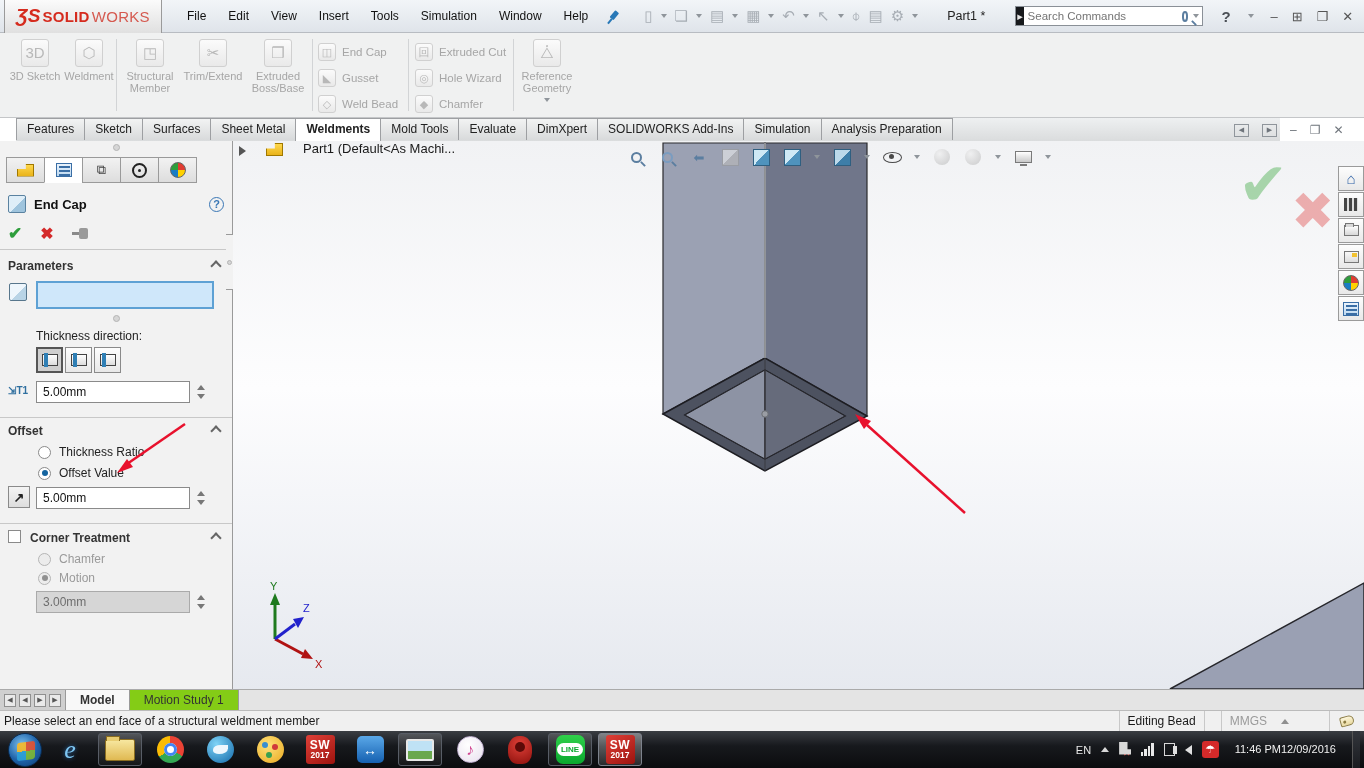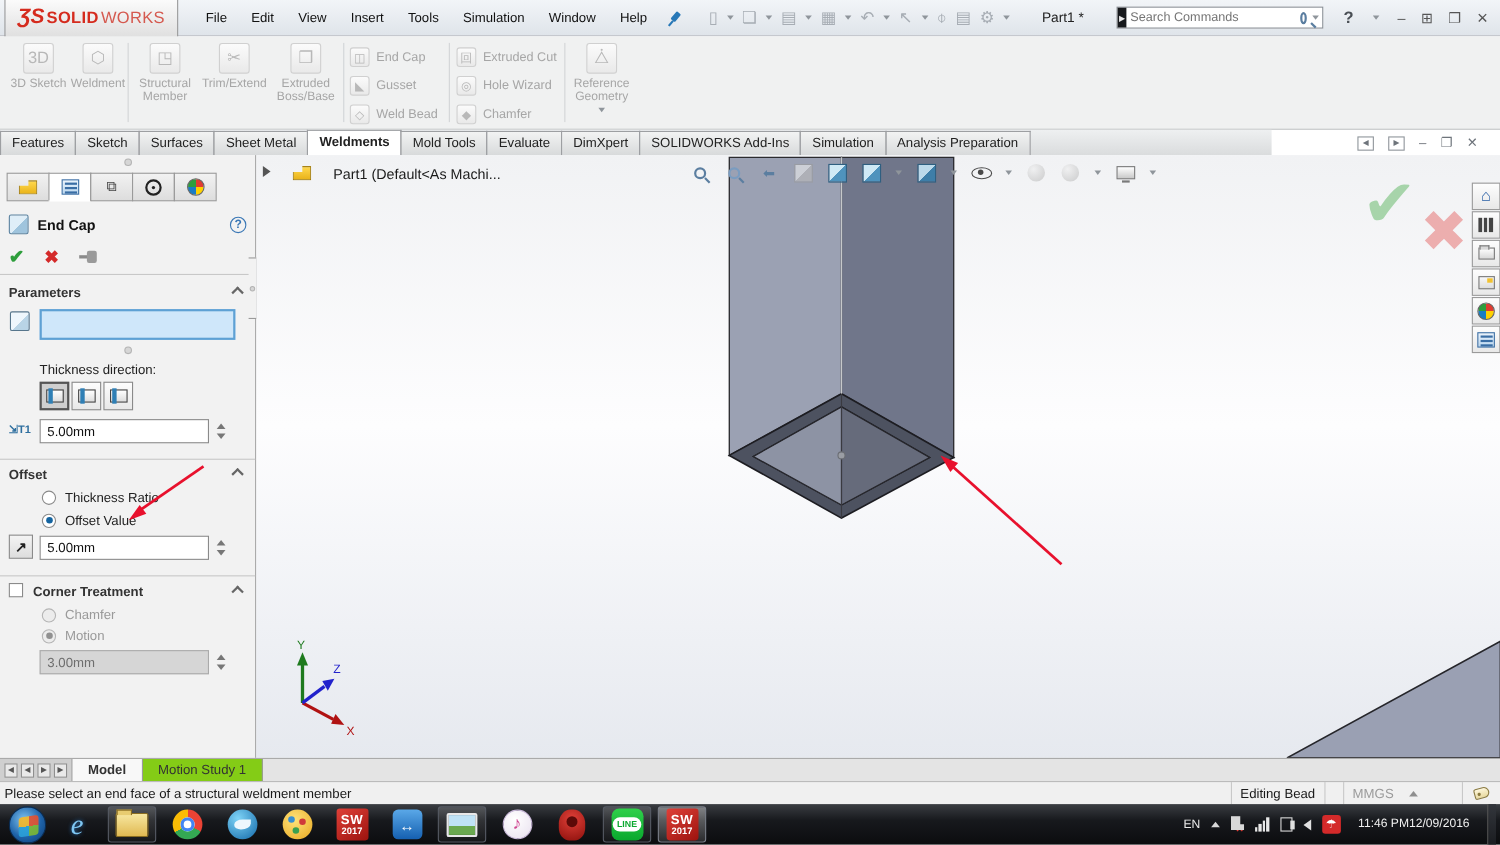--- a/index.html
+++ b/index.html
@@ -32,21 +32,21 @@
 
   
   .ribbon{left:0;top:33px;width:1364px;height:85px;background:#f0f1f1;border-bottom:1px solid #c4c6c8}
   .rsep{position:absolute;top:6px;width:1px;height:72px;background:#d2d4d6}
   .rlarge{position:absolute;top:6px;display:flex;flex-direction:column;align-items:center;width:58px;color:#a6a6a6;font-size:11px;text-align:center;line-height:12px}
   .ric{width:28px;height:28px;border:1px solid #d0d0d0;border-radius:3px;background:linear-gradient(#fbfbfb,#e9e9e9);color:#b8b8b8;font-size:15px;display:flex;align-items:center;justify-content:center;margin-bottom:3px}
   .rsmall{position:absolute;display:flex;align-items:center;gap:6px;color:#a6a6a6;font-size:11.5px;height:22px}
   .ric-s{width:18px;height:18px;border:1px solid #d0d0d0;border-radius:3px;background:linear-gradient(#fbfbfb,#e9e9e9);color:#b8b8b8;font-size:11px;display:flex;align-items:center;justify-content:center}
 
   
-  .cmdtabs{left:0;top:118px;width:1156px;height:23px;background:linear-gradient(#eef0f1,#dadcdd);display:flex;align-items:center}
+  .cmdtabs{left:16px;top:118px;width:1264px;height:23px;background:linear-gradient(#eef0f1,#dadcdd);display:flex;align-items:flex-start}
   .ctab{height:22px;padding:3px 10px 2px;border:1px solid #9d9fa2;border-bottom:none;background:linear-gradient(#f2f3f3,#d8dadb);font-size:12px;color:#222;margin-right:-1px;white-space:nowrap}
   .ctab.active{background:#fff;font-weight:bold;height:23px}
 
   
   .panel{left:0;top:141px;width:233px;height:548px;background:#f2f2f2;border-right:1px solid #9a9a9a}
   .p-dot{width:7px;height:7px;border-radius:50%;background:#d6d6d6;border:1px solid #b4b4b4}
   .mgr-tabs{position:absolute;left:6px;top:16px;display:flex}
   .mgr-tab{width:39px;height:26px;border:1px solid #9a9a9a;margin-right:-1px;background:linear-gradient(#f2f2f2,#dddddd);display:flex;align-items:center;justify-content:center}
   .mgr-tab.active{background:#fff;border-bottom-color:#fff}
   .part-ico{width:17px;height:13px;background:linear-gradient(#ffd84d,#e9b31a);border:1px solid #a07800;clip-path:polygon(0 42%,52% 42%,52% 0,100% 0,100% 100%,0 100%)}
@@ -85,21 +85,21 @@
   .radio.dis.sel::after{background:#909090}
   .r-lbl{font-size:12px;color:#222;margin-left:8px}
   .r-lbl.dis{color:#9a9a9a}
   .chk{width:13px;height:13px;border:1px solid #8a8a8a;background:#fff;display:inline-block}
   .t1-ico{font-size:10px;color:#2f6f9f;font-weight:bold;position:relative}
   .off-ico{width:22px;height:22px;border:1px solid #8a8a8a;background:linear-gradient(#f4f4f4,#ddd);display:flex;align-items:center;justify-content:center;font-size:13px;color:#222;font-weight:bold}
   .split-handle{position:absolute;left:226px;top:234px;width:8px;height:56px;background:#f2f2f2;border:1px solid #9a9a9a;border-left:none;display:flex;align-items:center;justify-content:center}
 
   
   .viewport{left:233px;top:141px;width:1131px;height:548px;background:linear-gradient(#f1f2f4 0%,#fdfdfe 45%,#e6e9ef 100%);overflow:hidden}
-  .crumb{position:absolute;left:6px;top:10px;display:flex;align-items:flex-start;gap:20px;font-size:13px;color:#1a1a1a}
+  .crumb{position:absolute;left:6px;top:0;display:flex;align-items:flex-end;gap:20px;font-size:13px;color:#1a1a1a}
   .tri-r{width:0;height:0;border-top:5px solid transparent;border-bottom:5px solid transparent;border-left:7px solid #555}
   .hud{position:absolute;left:392px;top:4px;display:flex;align-items:center;gap:7px}
   .hud .hic{width:24px;height:24px;display:flex;align-items:center;justify-content:center}
   .cube3d{width:17px;height:17px;background:linear-gradient(135deg,#cfe9f5 0 50%,#4f93bd 50%);border:1.5px solid #2f5f80}
   .cube3d.gray{background:linear-gradient(135deg,#eee 0 50%,#bbb 50%);border-color:#999;opacity:.6}
   .eye{width:19px;height:11px;border:1.5px solid #4a4a4a;border-radius:50%;position:relative}
   .eye::after{content:"";position:absolute;left:5px;top:1.5px;width:5px;height:5px;border-radius:50%;background:#4a4a4a}
   .mon{width:17px;height:12px;border:1.5px solid #7a7a7a;background:linear-gradient(#fff,#c9c9c9);position:relative}
   .mon::after{content:"";position:absolute;left:4px;bottom:-4px;width:7px;height:2.5px;background:#7a7a7a}
   .sphere{width:16px;height:16px;border-radius:50%;background:radial-gradient(circle at 35% 30%,#eee,#aaa);opacity:.55}

